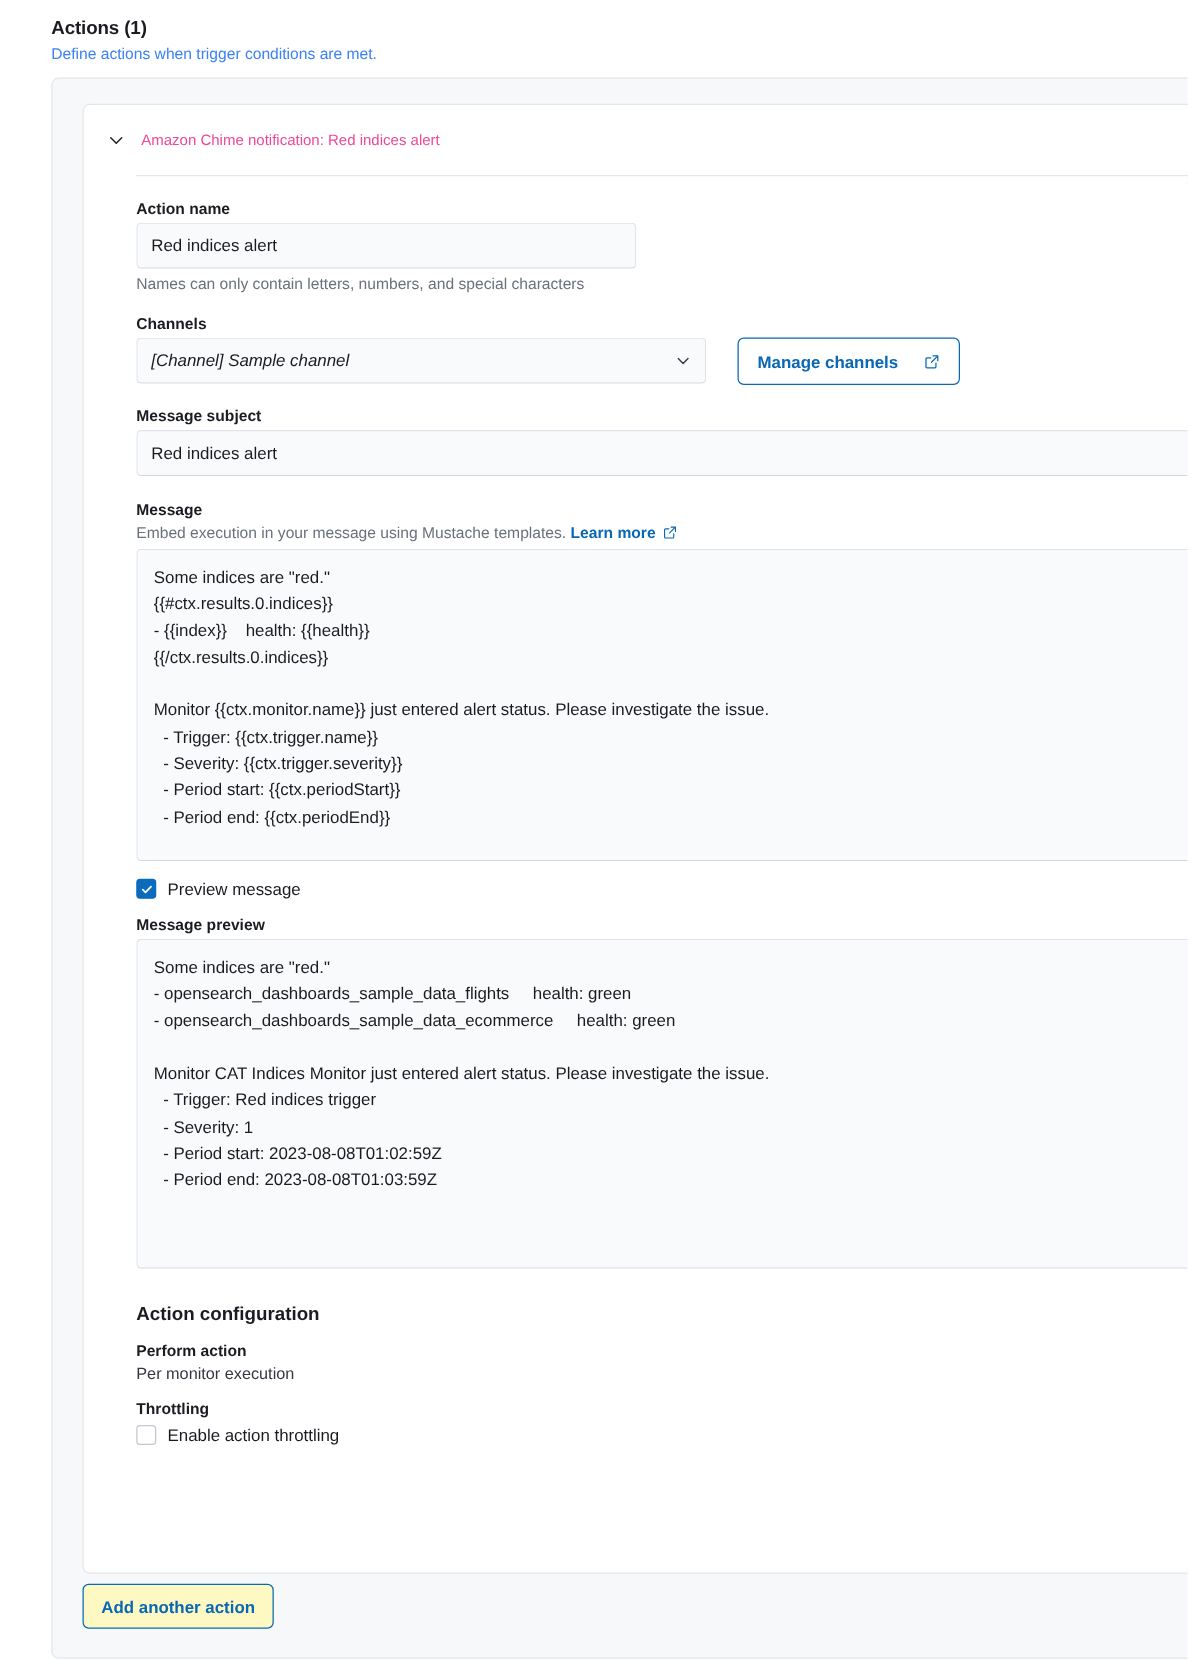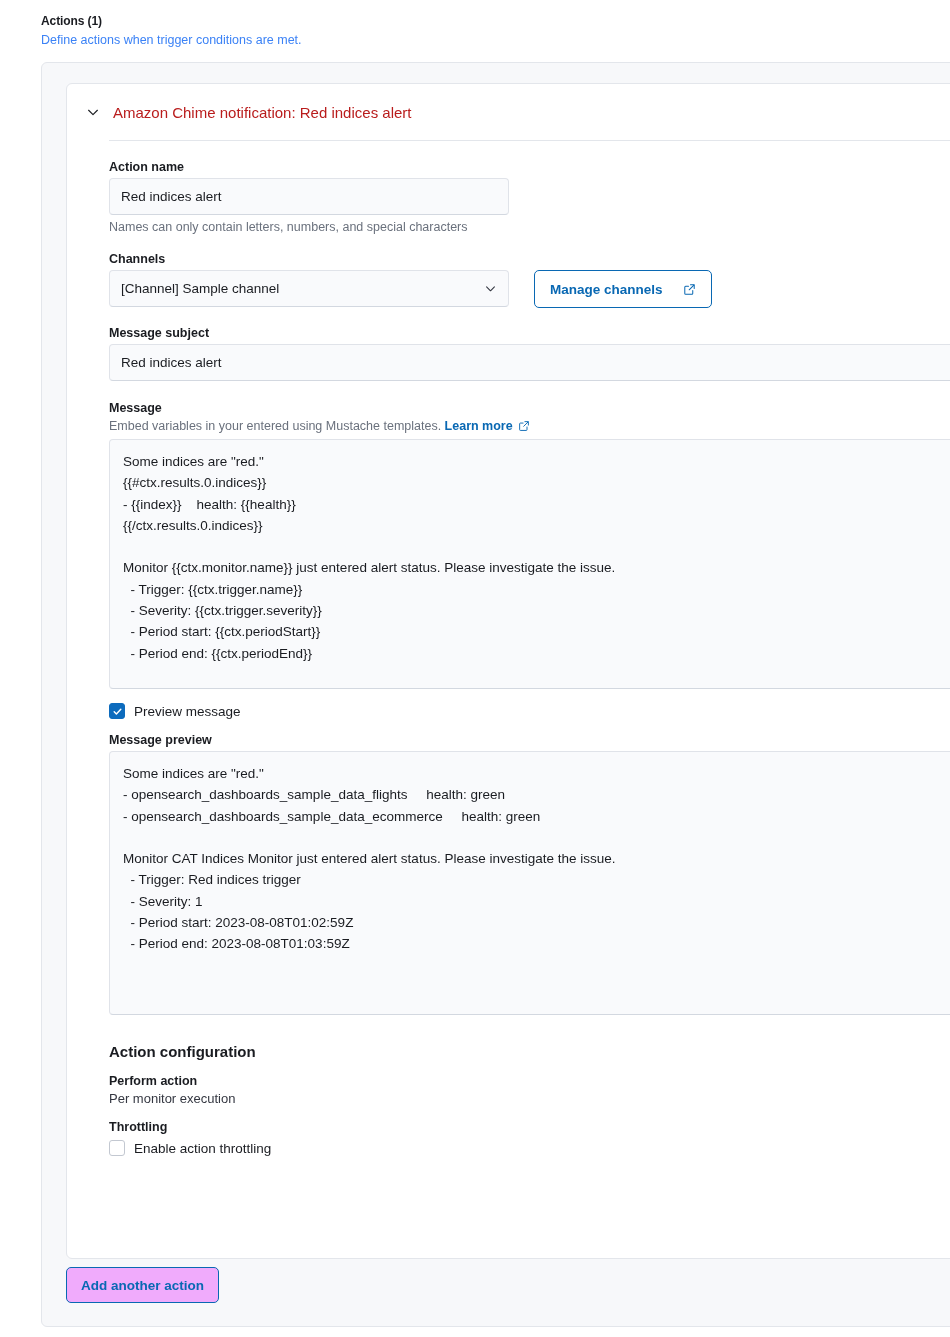--- a/index.html
+++ b/index.html
@@ -13,21 +13,21 @@
     width: 950px;
     height: 1337px;
     overflow: hidden;
     position: relative;
     color: #1a1c21;
   }
 
   
   .page-head { padding: 14px 0 0 41px; }
   .page-title {
-    font-size: 12px;
+    font-size: 15px;
     font-weight: bold;
     letter-spacing: -0.1px;
     color: #1a1c21;
     margin: 0 0 5px 0;
   }
   .page-sub {
     font-size: 12.5px;
     color: #3b82f6;
     margin: 0;
   }
@@ -66,21 +66,21 @@
     cursor: pointer;
   }
   .chevron {
     width: 18px; height: 18px;
     margin-right: 11px;
     display: inline-flex;
     align-items: center; justify-content: center;
     color: #1a1c21;
     flex: none;
   }
-  .accordion-title { font-size: 15px; color: #b91c1c; }
+  .accordion-title { font-size: 12px; color: #ec4899; }
 
   .divider {
     height: 1px;
     background: #e3e6eb;
     margin-left: 42px;
     margin-right: 0;
   }
 
   
   .form-body { padding: 19px 0 0 42px; }
@@ -112,33 +112,34 @@
   }
   .input-sm { width: 400px; }
   .input-wide { width: 880px; }
 
   .select-row {
     display: flex;
     align-items: flex-start;
     gap: 25px;
   }
   .select-box {
-    width: 400px;
+    width: 456px;
     height: 37px;
     background: #f9fafc;
     border: 1px solid #e0e3e9;
     border-bottom: 1px solid #d3d8e0;
     border-radius: 4px;
     display: flex;
     align-items: center;
     justify-content: space-between;
     padding: 0 11px;
     font-size: 13.5px;
     color: #1a1c21;
     cursor: pointer;
+    font-style: italic;
   }
   .sel-chevron {
     color: #343741;
     display: inline-flex;
     align-items: center;
   }
 
   .btn-outline {
     border: 1px solid #0968b3;
     border-radius: 5px;
@@ -215,21 +216,21 @@
     color: #343741;
     margin: 0 0 14px 0;
   }
 
   .add-action-btn {
     position: absolute;
     left: 24px;
     bottom: 23px;
     border: 1px solid #0968b3;
     border-radius: 5px;
-    background: #f0abfc;
+    background: #fef9c3;
     color: #0968b3;
     font-size: 13.5px;
     font-weight: bold;
     height: 36px;
     padding: 0 14px;
     display: inline-flex;
     align-items: center;
     cursor: pointer;
     font-family: "Liberation Sans", sans-serif;
   }
@@ -294,21 +295,21 @@
       </div>
 
       <div class="mt18">
         <div class="field-label">Message subject</div>
         <div class="text-input input-wide">Red indices alert</div>
       </div>
 
       <div class="mt20">
         <div class="field-label">Message</div>
         <div class="field-help" style="margin:0 0 6px 0;">
-          <span>Embed variables in your entered using Mustache templates.</span>
+          <span>Embed execution in your message using Mustache templates.</span>
           <a class="link-blue">Learn more</a>
           <span class="ext-icon" style="vertical-align:-2px;margin-left:2px;">
             <svg width="12" height="12" viewBox="0 0 16 16" fill="none" aria-hidden="true">
               <path d="M9.2 2.2h4.6v4.6" stroke="#0968b3" stroke-width="1.25" stroke-linecap="round" stroke-linejoin="round"></path>
               <path d="M13.4 2.6 L7.6 8.4" stroke="#0968b3" stroke-width="1.25" stroke-linecap="round"></path>
               <path d="M12 9.3v3.6a1 1 0 0 1-1 1H3.2a1 1 0 0 1-1-1V5.1a1 1 0 0 1 1-1h3.6" stroke="#0968b3" stroke-width="1.25" stroke-linecap="round" stroke-linejoin="round"></path>
             </svg>
           </span>
         </div>
         <div class="mono-area msg-area">Some indices are "red."

